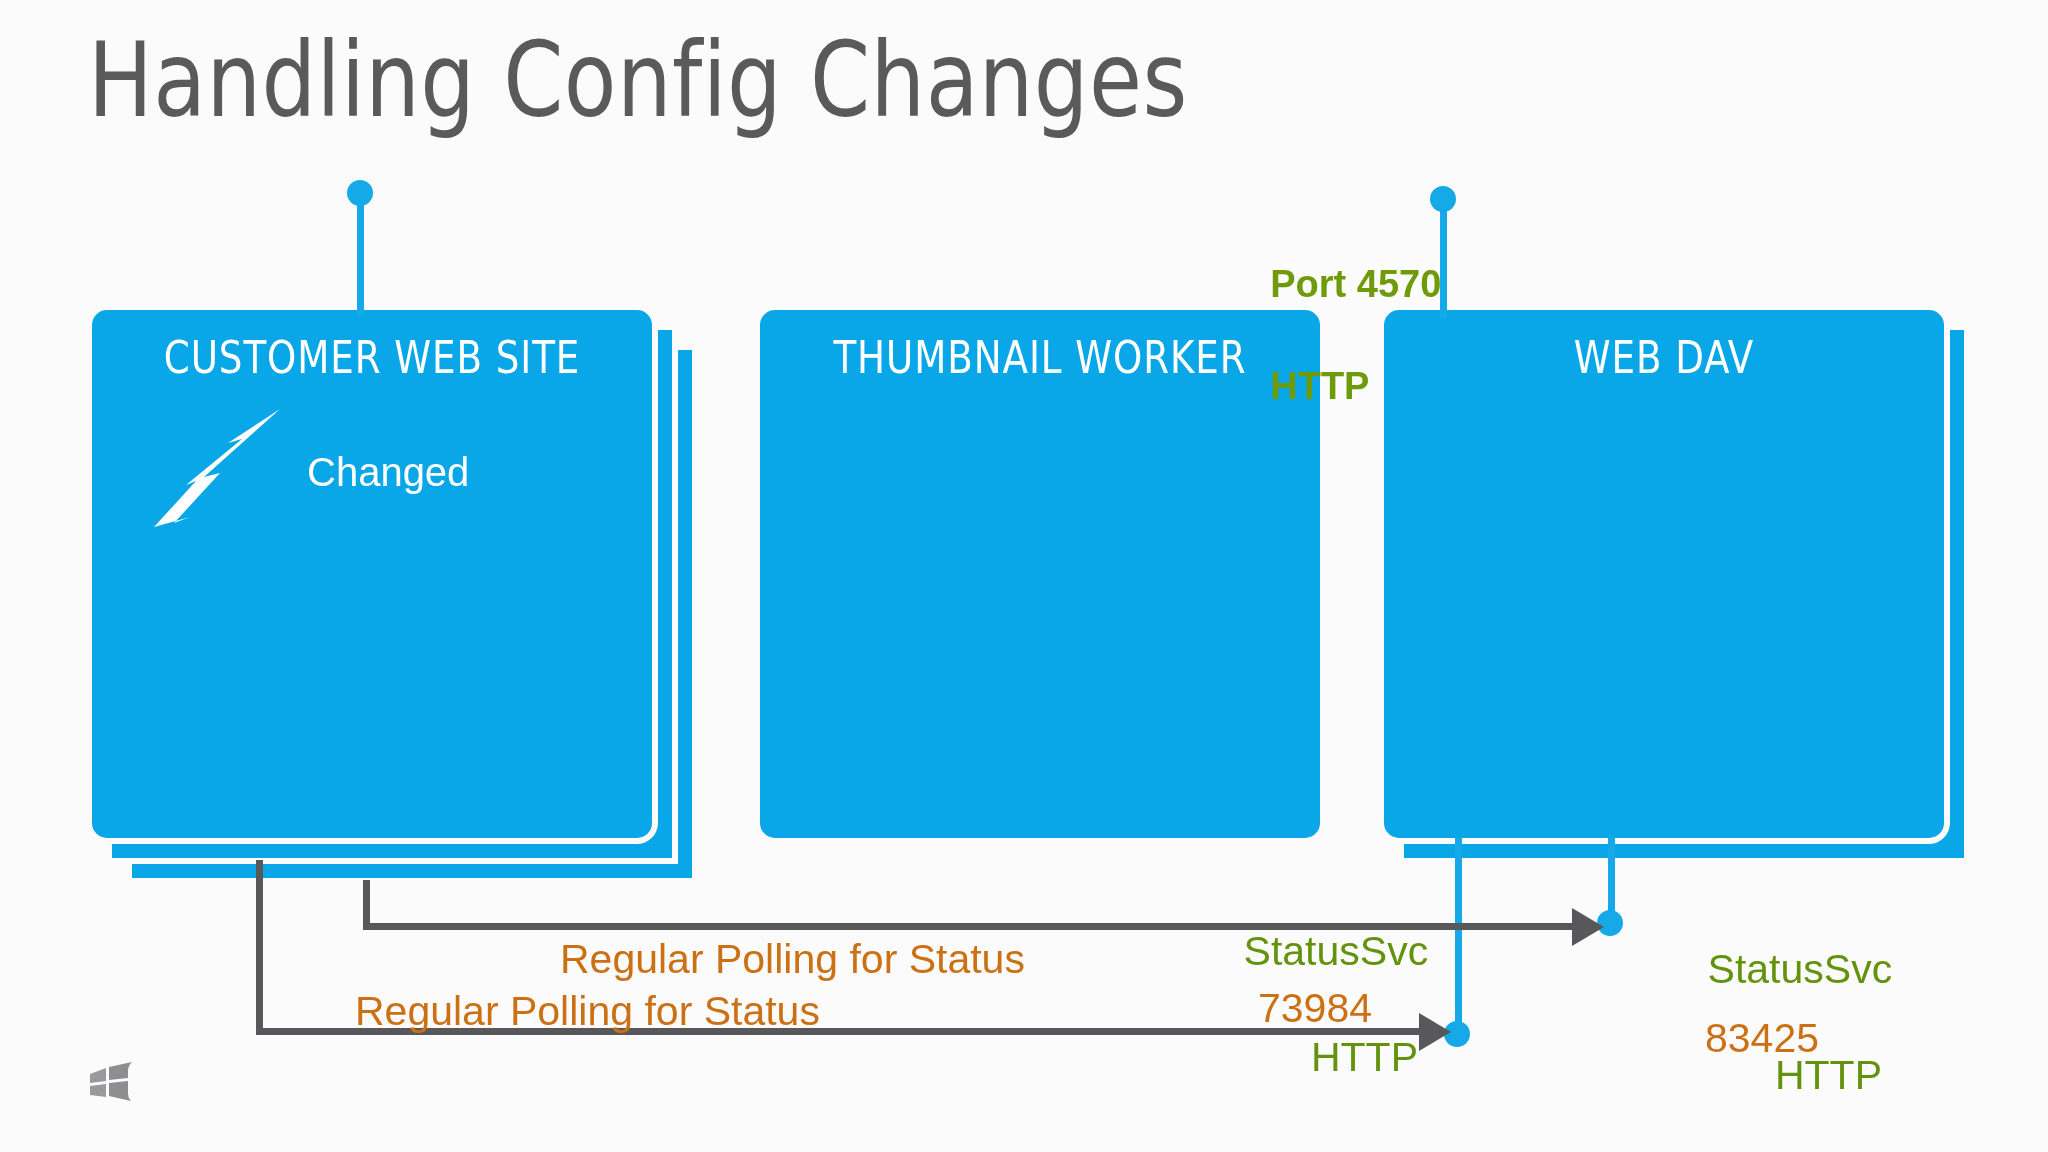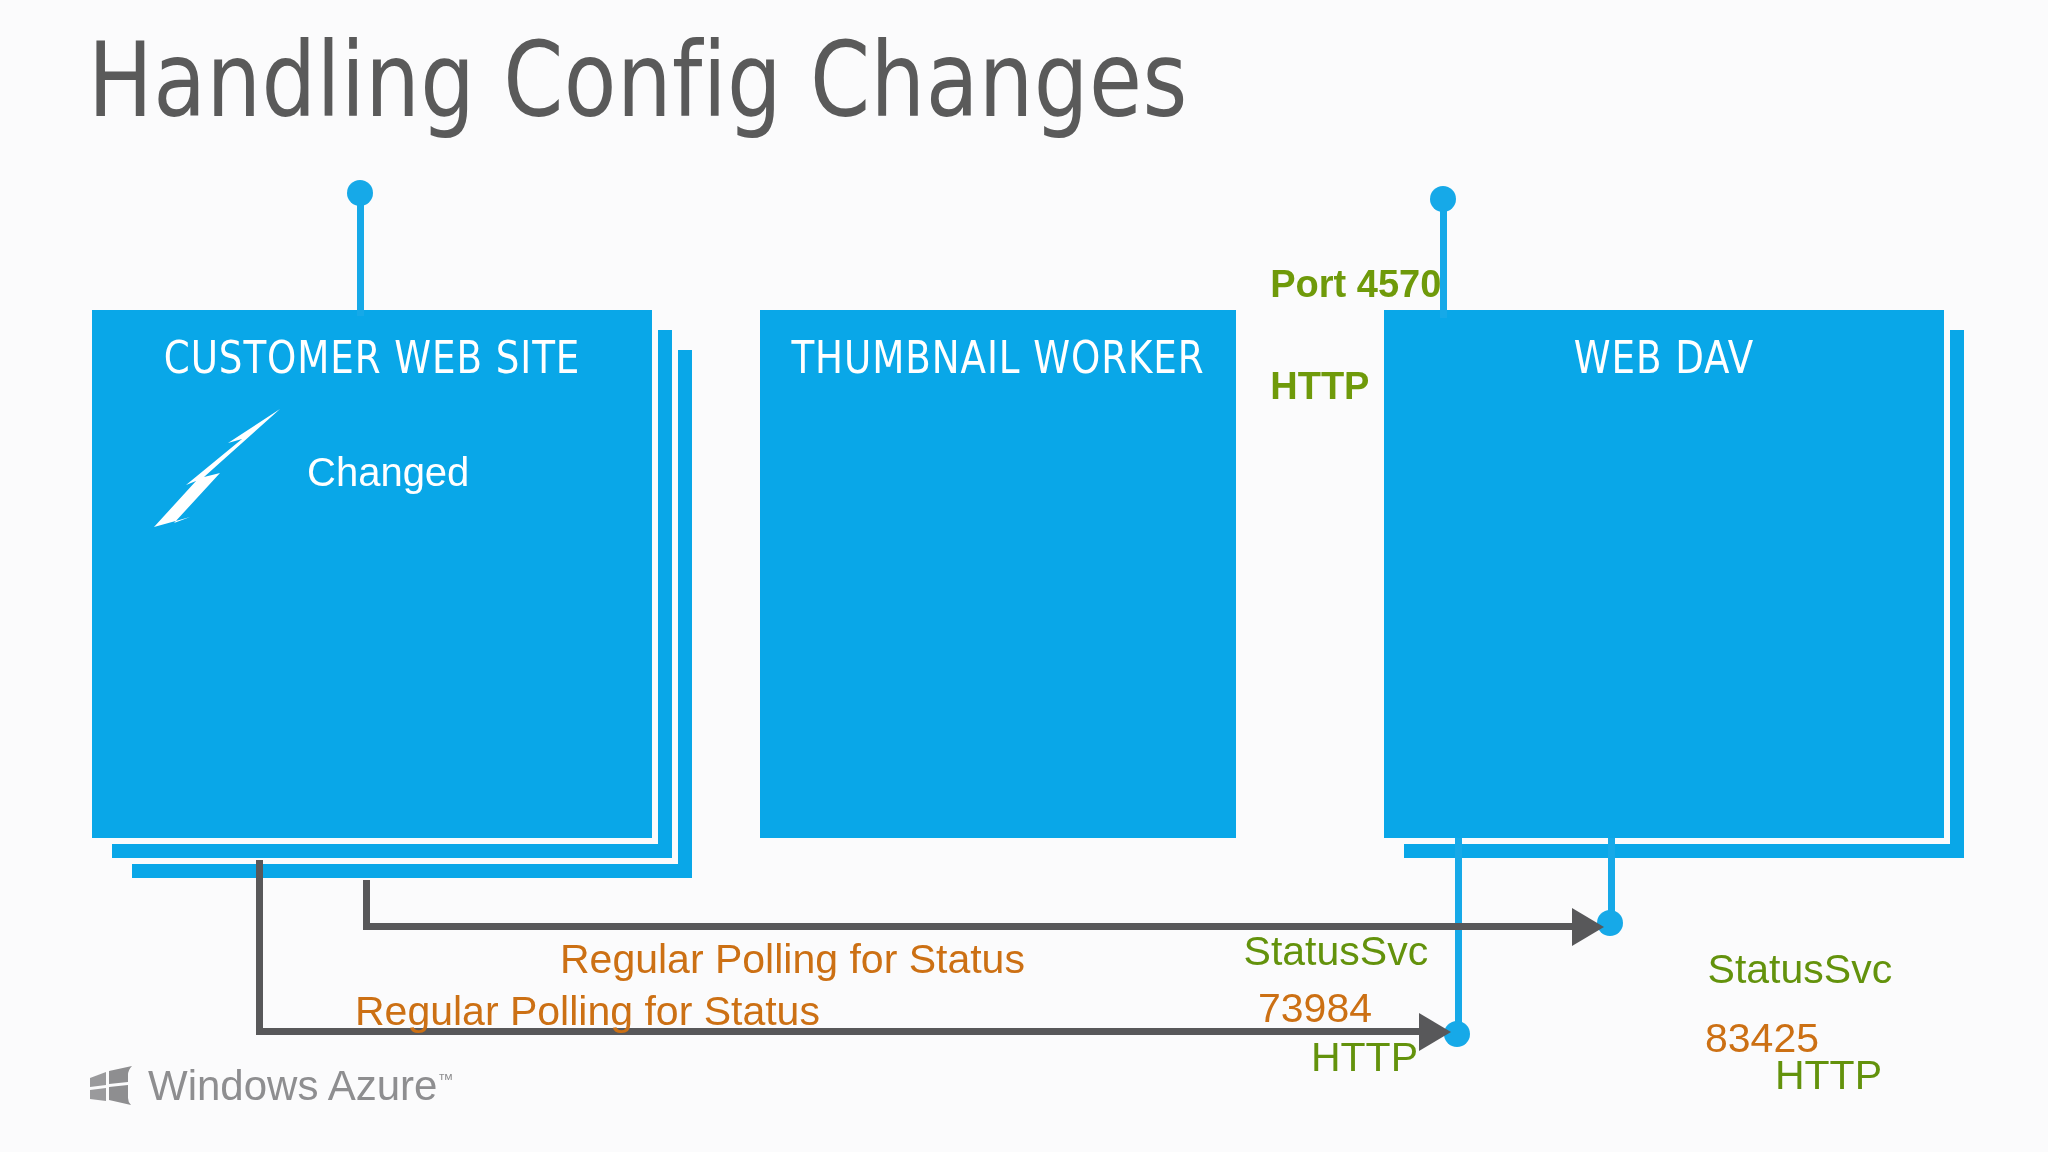--- a/index.html
+++ b/index.html
@@ -36,20 +36,21 @@
   }
 
   
   .role-stack {
     position: absolute;
   }
   .role-box {
     position: absolute;
     background: #09a7e8;
     box-sizing: border-box;
+    border-radius: 15px;
   }
   .role-box-shadow {
     position: absolute;
     background: #09a7e8;
   }
   .role-title {
     position: absolute;
     top: 22px;
     left: 0;
     width: 100%;
@@ -185,21 +186,21 @@
       <svg class="bolt" style="left:60px; top:95px;" width="130" height="125" viewBox="0 0 130 125">
         <polygon points="128,4 52,72 68,68 22,118 38,112 2,122 44,76 34,80 90,34 76,38" fill="#ffffff"></polygon>
       </svg>
 
       <div class="changed-label" style="left:215px; top:140px;">Changed</div>
 
     </div>
   </div>
 
   <div class="role-stack">
-    <div class="role-box" style="left:760px; top:310px; width:476px; height:528px;">
+    <div class="role-box" style="left:760px; top:310px; width:560px; height:528px;">
       <div class="role-title">THUMBNAIL WORKER</div>
     </div>
   </div>
 
   <div class="role-stack">
     <div class="role-box-shadow" style="left:1404px; top:330px; width:560px; height:528px;"></div>
     <div class="role-box" style="left:1384px; top:310px; width:560px; height:528px; box-shadow:0 0 0 6px #fbfbfc;">
       <div class="role-title">WEB DAV</div>
     </div>
   </div>
@@ -244,18 +245,15 @@
   </div>
   <div class="orange-text" style="left:1705px; top:1015px;">83425</div>
 
   <div id="logo">
     <svg width="46" height="40" viewBox="0 0 46 40">
       <path d="M2,12 L18,6 L18,19 L2,21 Z" fill="#9a9a9c"></path>
       <path d="M21,5 L44,0 Q40,4 40,9 L40,16 L21,18 Z" fill="#8e8e90"></path>
       <path d="M2,24 L18,22 L18,35 L2,33 Z" fill="#9a9a9c"></path>
       <path d="M21,21 L40,19 L40,32 Q40,36 43,39 L21,34 Z" fill="#8e8e90"></path>
     </svg>
-    <div id="logo-word">
-      <span>Windows Azure</span><span id="logo-tm">™</span>
-    </div>
   </div>
 
 </div>
 
 </body></html>

